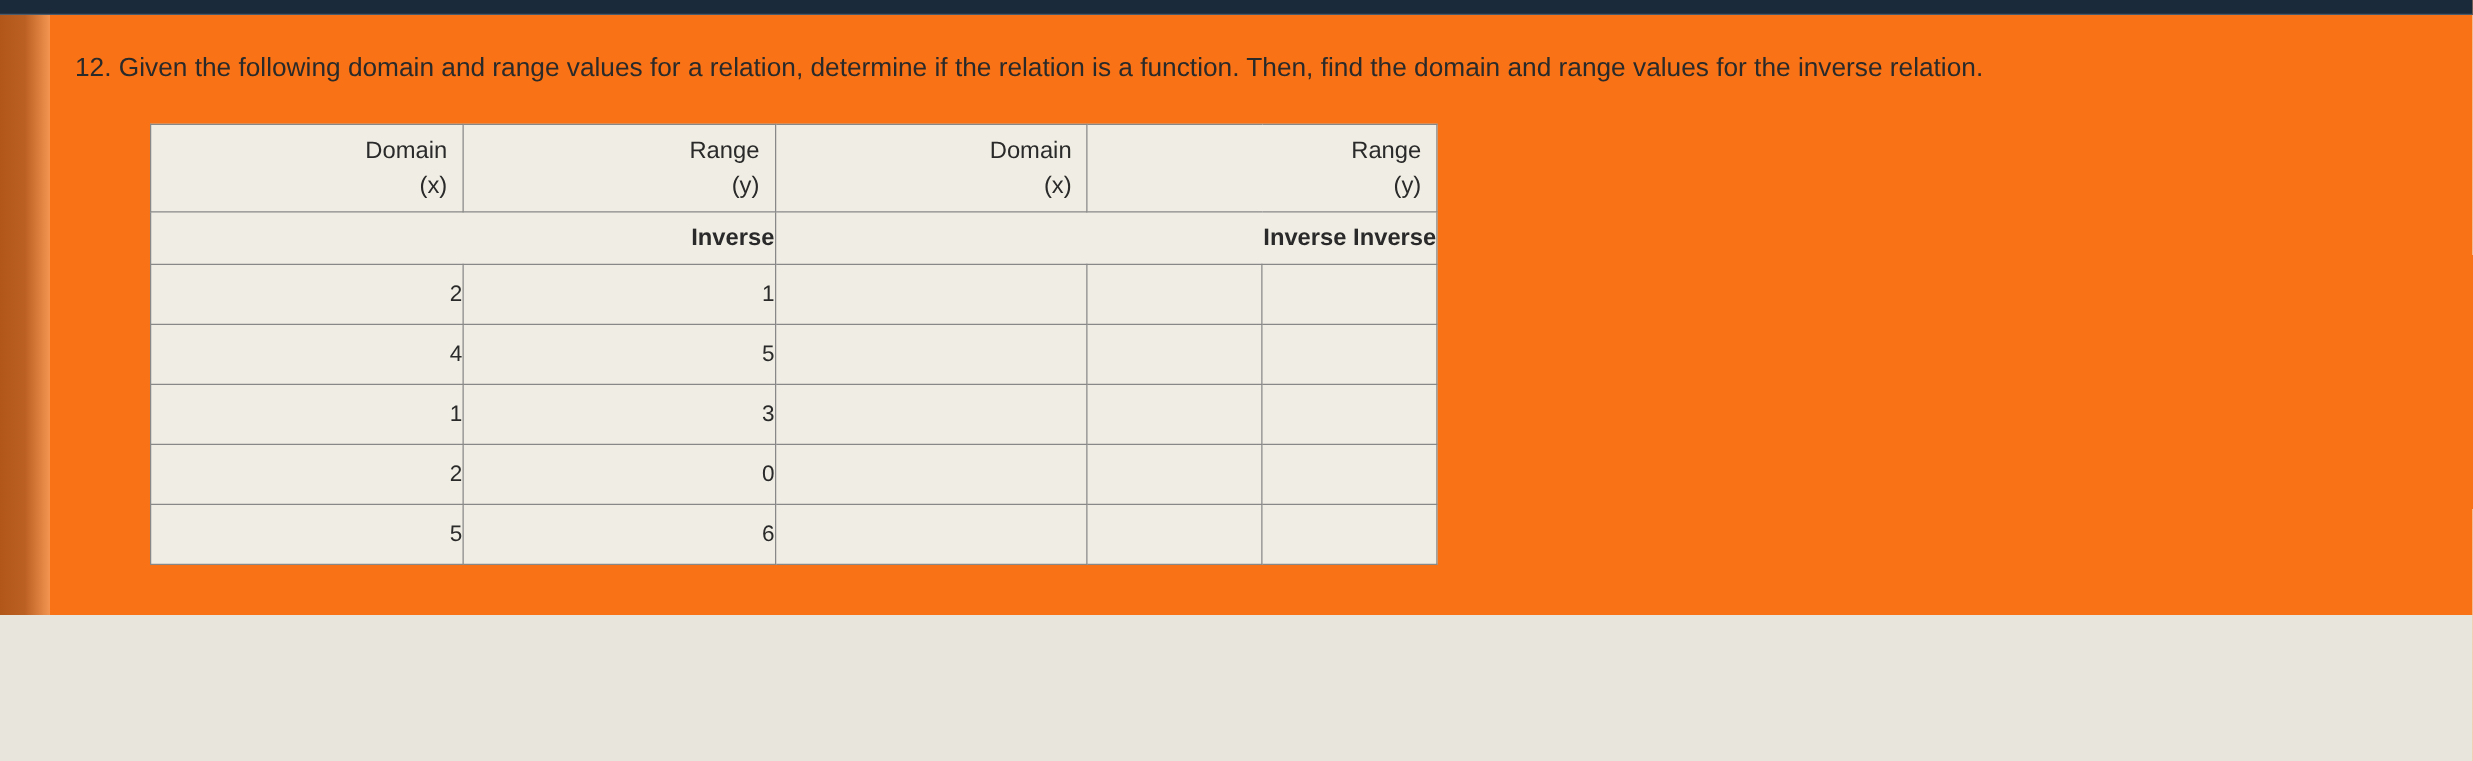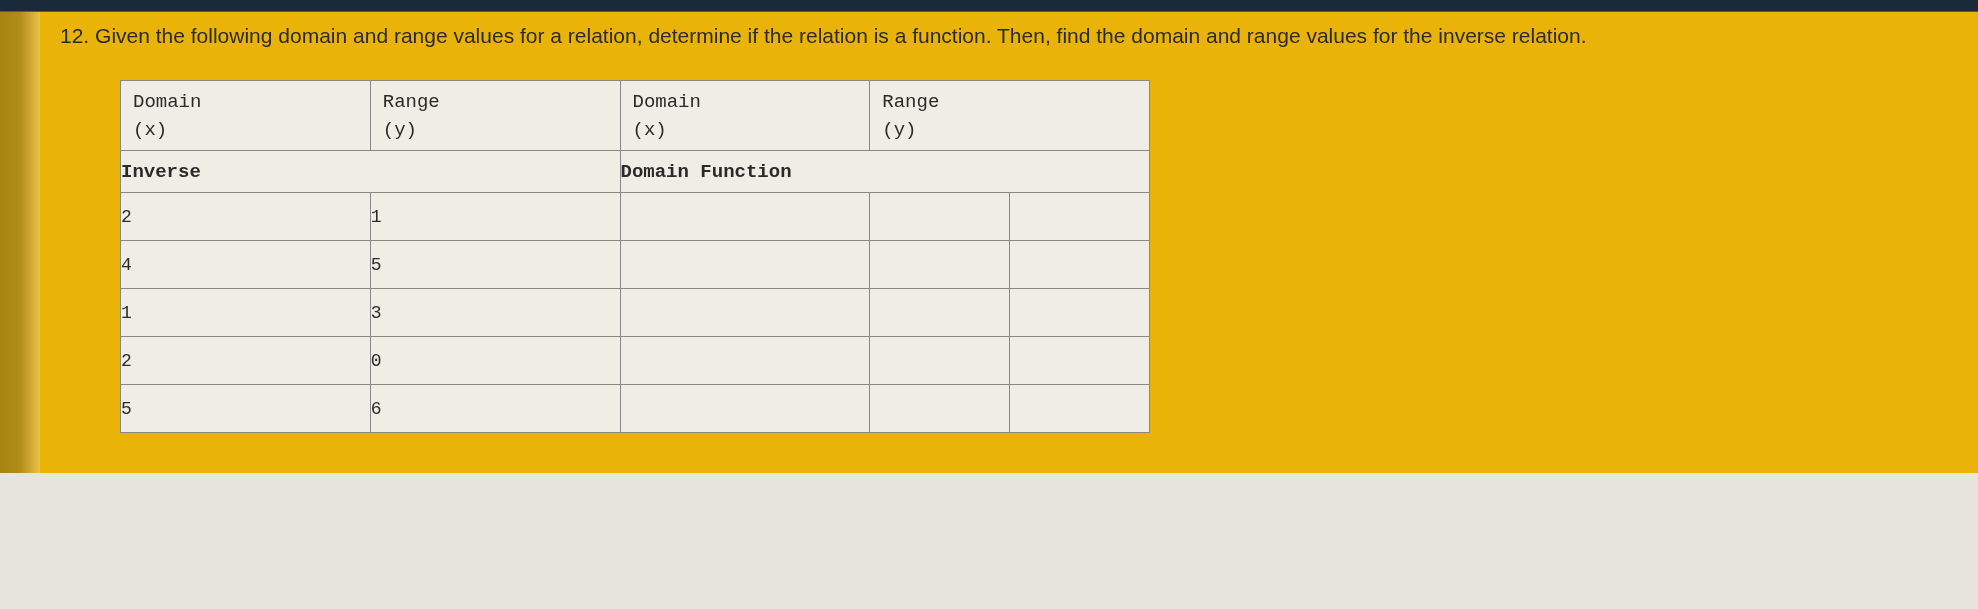--- a/index.html
+++ b/index.html
@@ -12,22 +12,22 @@
       font-family: Arial, Helvetica, sans-serif;
       padding: 0;
       min-height: 609px;
     }
     .top-bar {
       height: 12px;
       background: #1a2a3a;
       border-bottom: 1px solid #4a5a6a;
     }
     .content-area {
-      background: #eab308;
-      padding: 9px 50px 40px 60px;
+      background: #f97316;
+      padding: 28px 50px 40px 60px;
       position: relative;
     }
     .content-area::before {
       content: "";
       position: absolute;
       left: 0;
       top: 0;
       bottom: 0;
       width: 40px;
       background: linear-gradient(to right, #0a1520 0%, #2a3540 50%, #e8e6dc 100%);
@@ -46,26 +46,25 @@
     .table-container {
       margin-left: 60px;
     }
     table {
       border-collapse: collapse;
       background: #f0eee4;
       width: 1030px;
     }
     td, th {
       border: 1px solid #888;
-      text-align: left;
+      text-align: right;
       vertical-align: middle;
       font-size: 19px;
       color: #2a2a2a;
       padding: 0;
-      font-family: Liberation Mono, monospace;
     }
     .header-cell {
       height: 70px;
       padding: 8px 12px;
     }
     .header-cell .top-label {
       display: block;
       margin-bottom: 6px;
       font-weight: 500;
     }
@@ -115,21 +114,21 @@
           <span class="top-label">Domain</span>
           <span class="bottom-label">(x)</span>
         </td>
         <td class="header-cell col-range-2" colspan="2">
           <span class="top-label">Range</span>
           <span class="bottom-label">(y)</span>
         </td>
       </tr>
       <tr class="section-label-row">
         <td colspan="2">Inverse</td>
-        <td colspan="3">Domain Function</td>
+        <td colspan="3">Inverse Inverse</td>
       </tr>
       <tr class="data-row">
         <td>2</td>
         <td>1</td>
         <td></td>
         <td class="col-range-2"></td>
         <td class="col-range-2b"></td>
       </tr>
       <tr class="data-row">
         <td>4</td>

